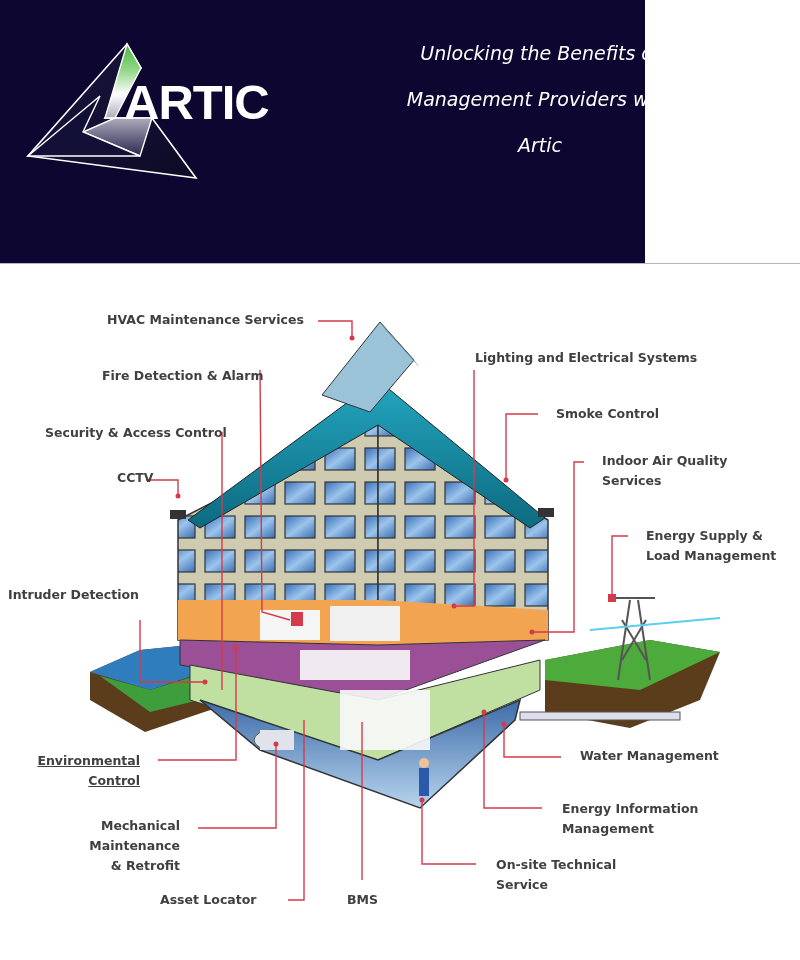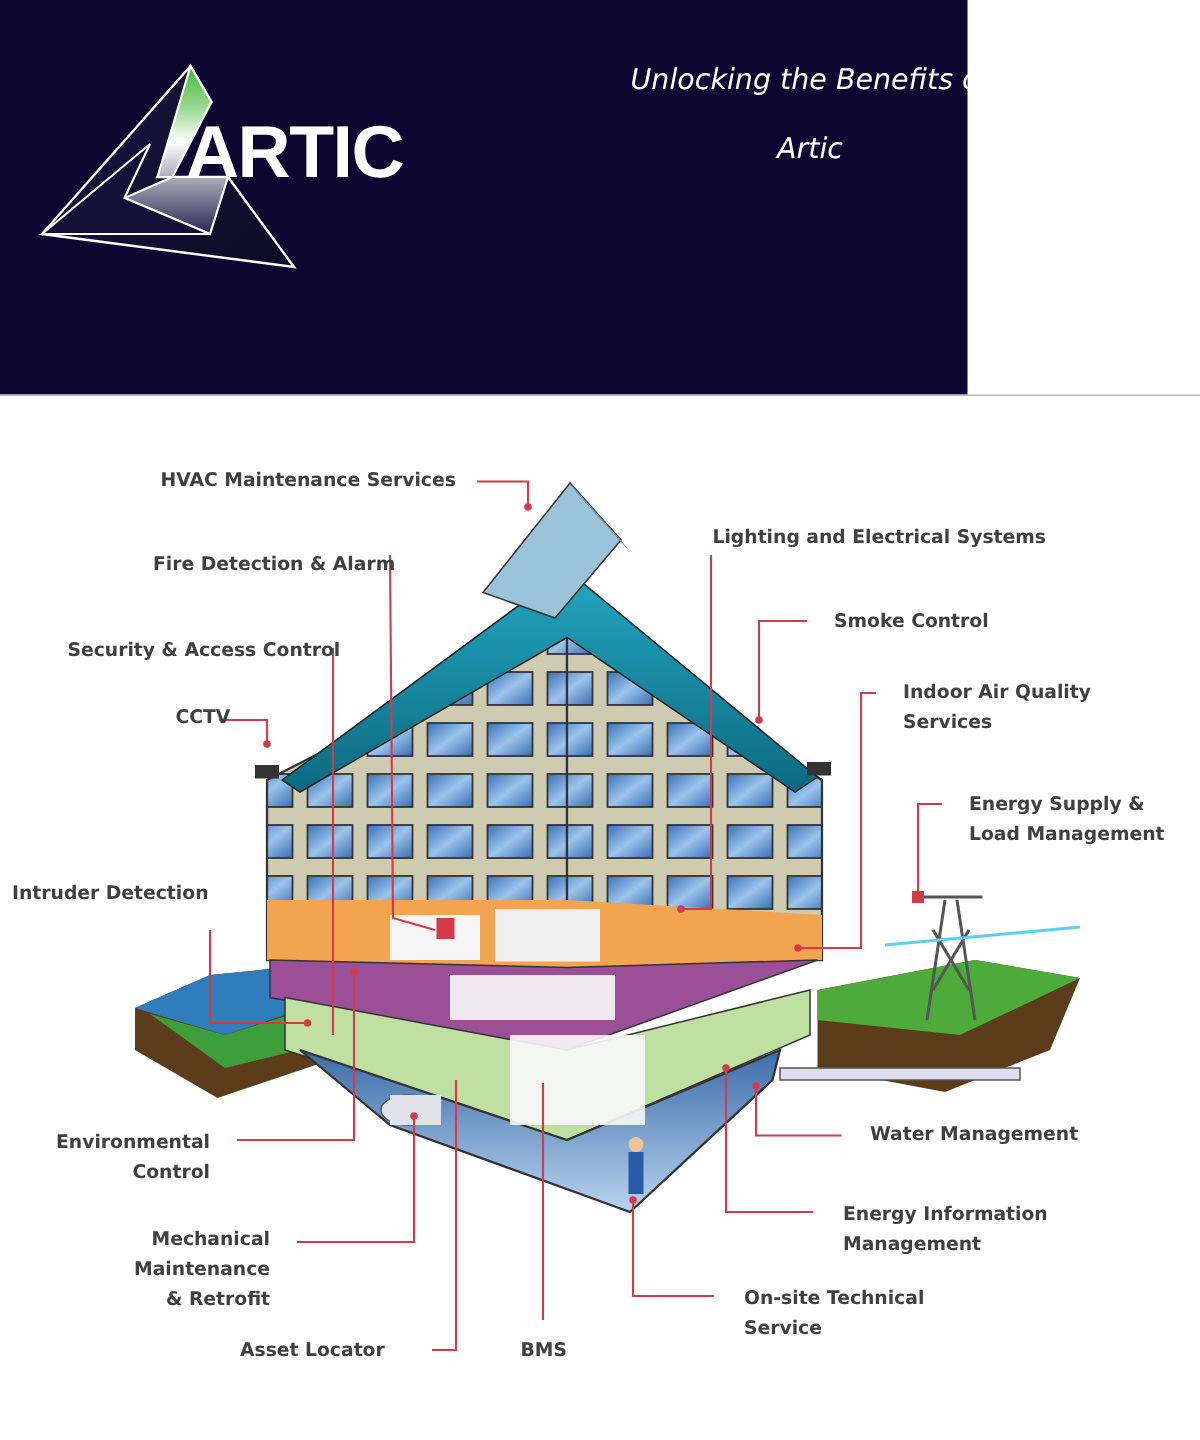--- a/index.html
+++ b/index.html
@@ -31,20 +31,21 @@
         <stop offset="1" stop-color="#0d0a26"></stop>
       </linearGradient>
     </defs>
     <polygon points="107,6 121,30 85,80 132,80 176,140 8,118" fill="url(#lg2)" stroke="#ffffff" stroke-width="1.6"></polygon>
     <polygon points="107,6 121,30 95,80 63,94 120,118 132,80 85,80" fill="url(#lg1)" stroke="#ffffff" stroke-width="1.4"></polygon>
     <polygon points="8,118 80,58 63,94 120,118" fill="#131037" stroke="#ffffff" stroke-width="1.4"></polygon>
   </svg>
   <div class="logo-text">ARTIC</div>
   <div class="title">
     <span>Unlocking the Benefits of</span>
+    <span>Management Providers with</span>
     <span>Artic</span>
   </div>
 </div>
 <div class="header-line"></div>
 
 <svg class="diagram" viewBox="0 264 800 696">
   <defs>
     <linearGradient id="win" x1="0" y1="0" x2="1" y2="1">
       <stop offset="0" stop-color="#3a70b8"></stop>
       <stop offset="0.5" stop-color="#9cc4ec"></stop>
@@ -143,21 +144,21 @@
     <circle cx="422" cy="800" r="2.5"></circle>
   </g>
 </svg>
 
 <div class="lbl" style="left:107px; top:310px;">HVAC Maintenance Services</div>
 <div class="lbl" style="left:102px; top:366px;">Fire Detection &amp; Alarm</div>
 <div class="lbl" style="left:45px; top:423px;">Security &amp; Access Control</div>
 <div class="lbl" style="left:93px; top:468px;margin-left:24px;">CCTV</div>
 <div class="lbl" style="left:8px; top:585px;">Intruder Detection</div>
 
-<div class="lbl r" style="left:20px; top:751px; width:120px;">
+<div class="lbl r" style="left:20px; top:751px; width:120px;text-decoration:underline;">
   <div>Environmental</div>
   <div>Control</div>
 </div>
 <div class="lbl r" style="left:60px; top:816px; width:120px;">
   <div>Mechanical</div>
   <div>Maintenance</div>
   <div>&amp; Retrofit</div>
 </div>
 <div class="lbl" style="left:160px; top:890px;">Asset Locator</div>
 <div class="lbl" style="left:347px; top:890px;">BMS</div>

